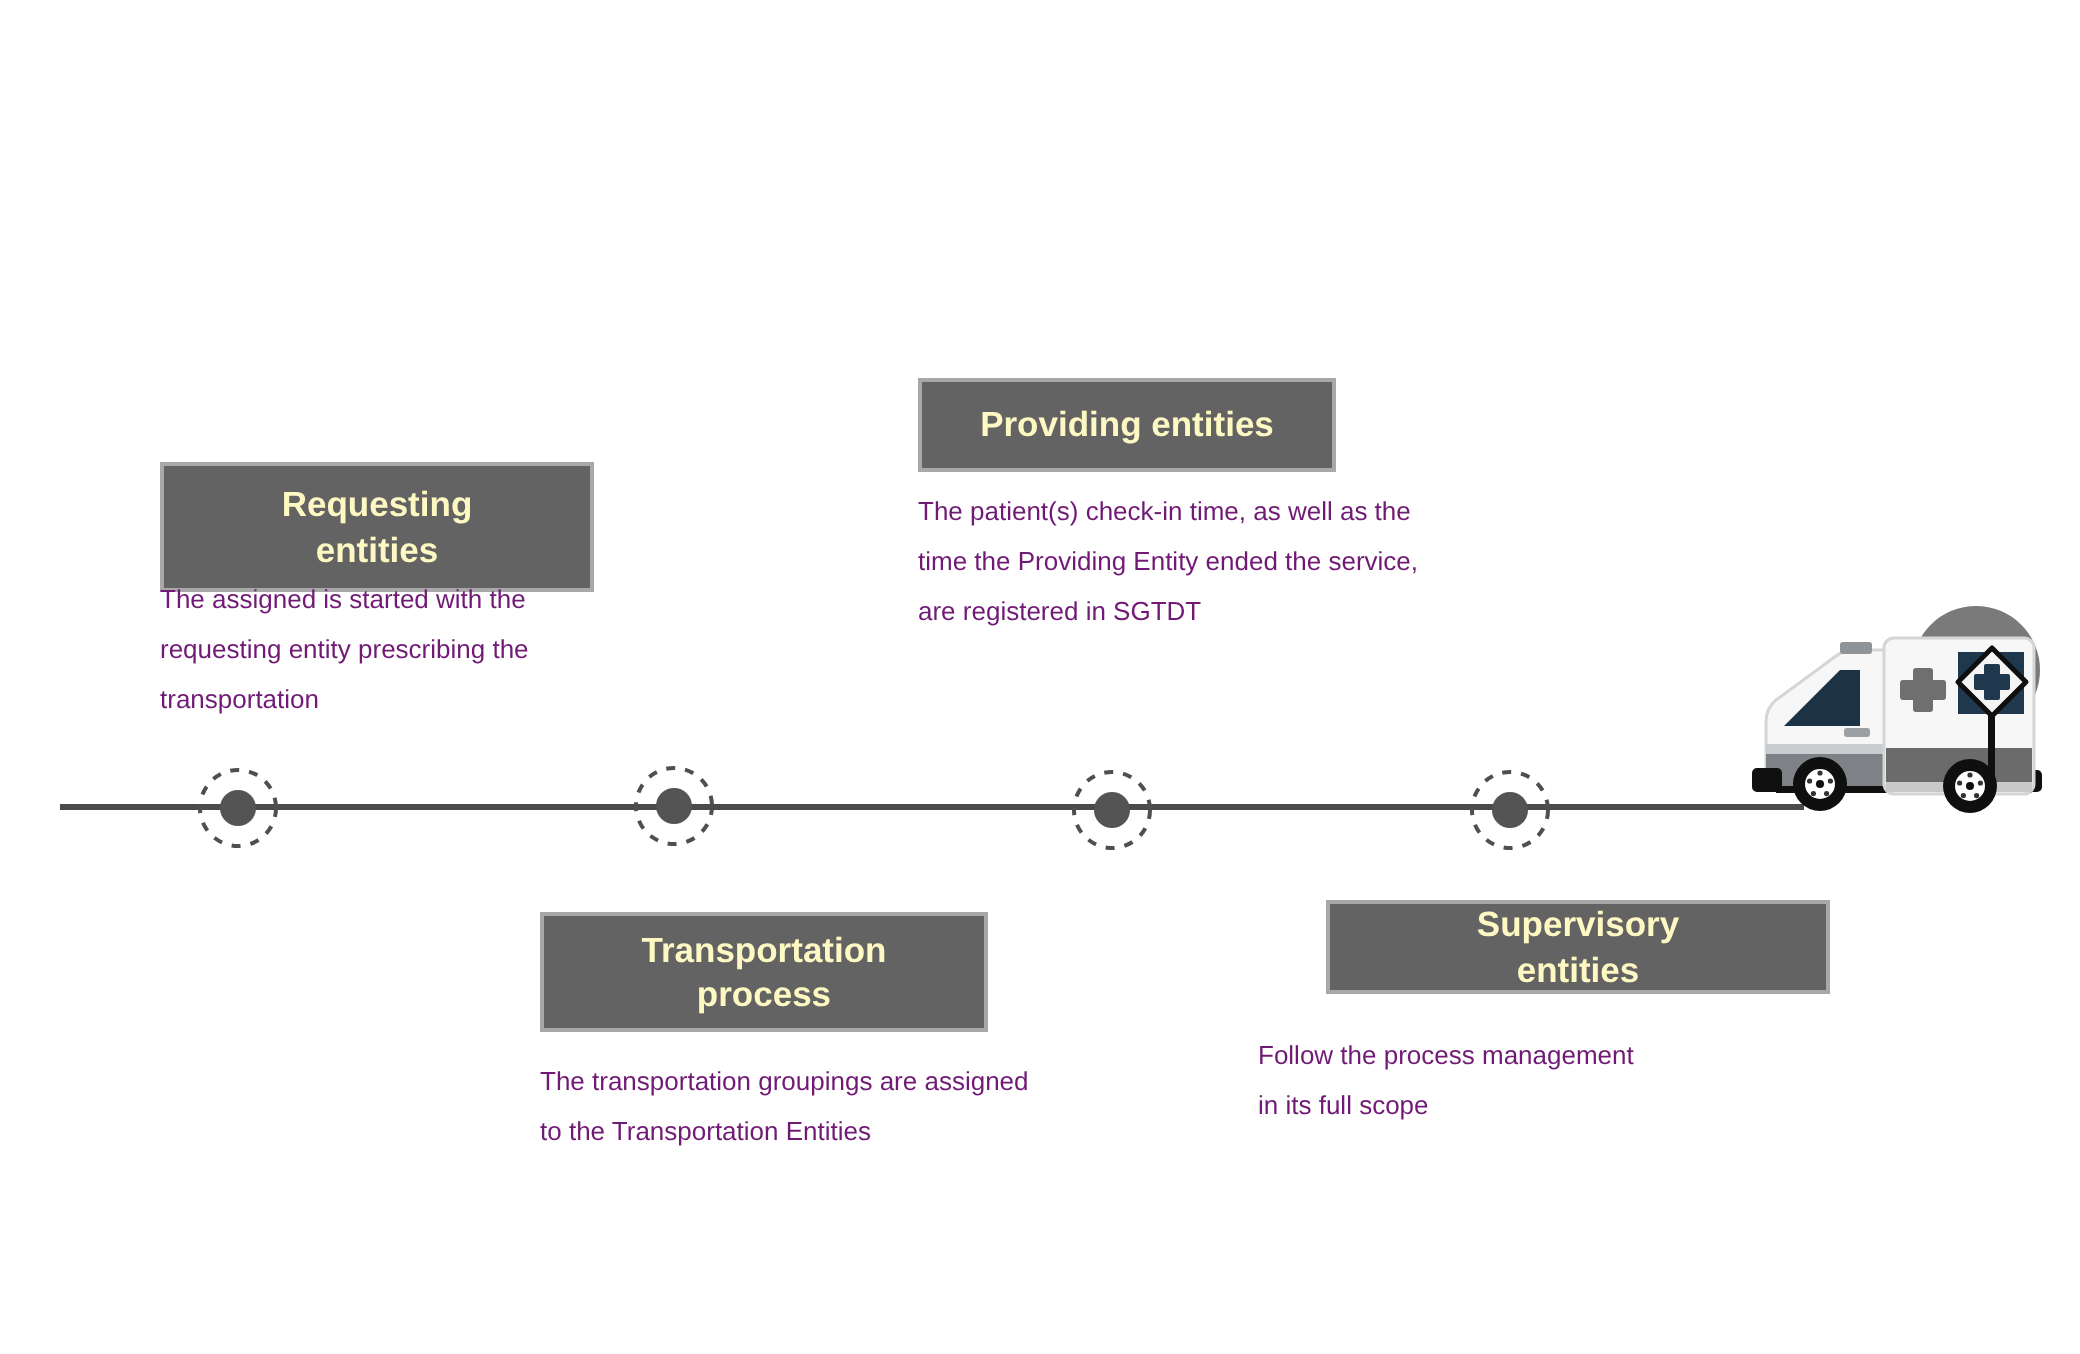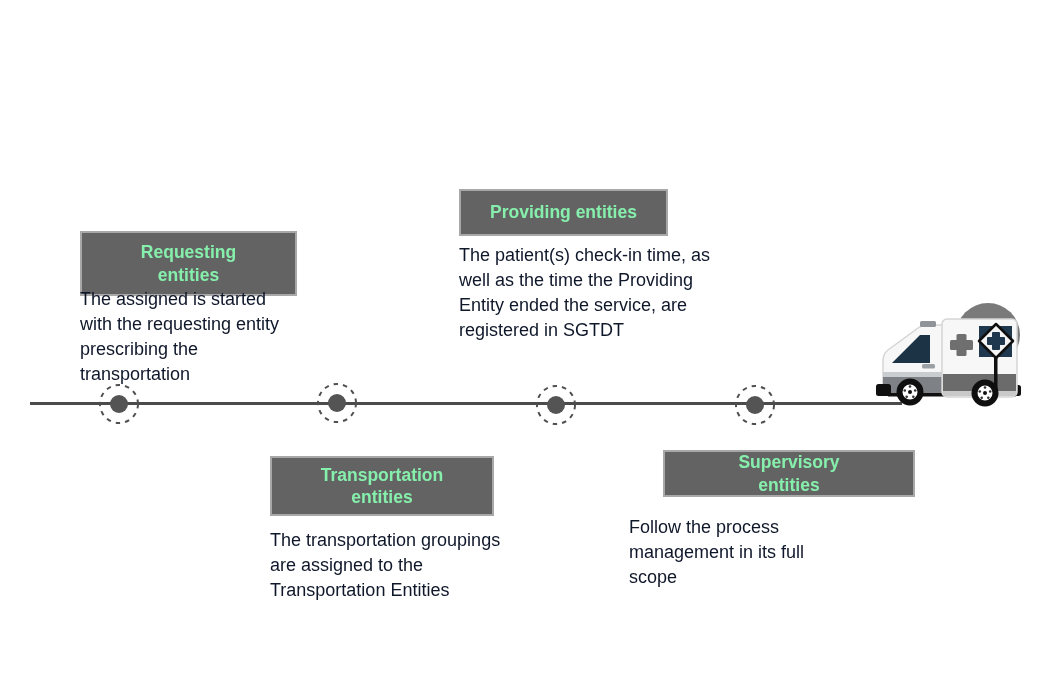--- a/index.html
+++ b/index.html
@@ -45,31 +45,31 @@
   }
   .marker { position:absolute; width:44px; height:44px; }
   .marker.m1 { left:97px;  top:382px; }
   .marker.m2 { left:315px; top:381px; }
   .marker.m3 { left:534px; top:383px; }
   .marker.m4 { left:733px; top:383px; }
 
   
   .stage-box {
     position:absolute; background:#636363; border:2px solid #a8a8a8;
-    color:#86efac; font-weight:bold; font-size:17.5px; line-height:1.28;
+    color:#fef9c3; font-weight:bold; font-size:17.5px; line-height:1.28;
     display:flex; align-items:center; justify-content:center; text-align:center;
     white-space:pre-line;
   }
   .box-requesting     { left:80px;  top:231px; width:217px; height:65px; }
   .box-transportation { left:270px; top:456px; width:224px; height:60px; }
   .box-providing      { left:459px; top:189px; width:209px; height:47px; }
   .box-supervisory    { left:663px; top:450px; width:252px; height:47px; }
 
   .stage-desc {
-    position:absolute; color:#0f172a; font-size:18px; line-height:25px;
+    position:absolute; color:#701a75; font-size:13px; line-height:25px;
   }
   .desc-requesting     { left:80px;  top:287px; width:222px; }
   .desc-transportation { left:270px; top:528px; width:246px; }
   .desc-providing      { left:459px; top:243px; width:260px; }
   .desc-supervisory    { left:629px; top:515px; width:190px; }
 
   
   .ambulance { position:absolute; left:872px; top:295px; width:152px; height:116px; }
 </style>
 </head>
@@ -101,21 +101,21 @@
   <div class="marker m4">
     <svg width="44" height="44" viewBox="0 0 44 44">
       <circle cx="22" cy="22" r="19" fill="none" stroke="#4f4f4f" stroke-width="2" stroke-dasharray="4.5 5"></circle>
       <circle cx="22" cy="22" r="9" fill="#545454"></circle>
     </svg>
   </div>
 
   <div class="stage-box box-requesting">Requesting
 entities</div>
   <div class="stage-box box-transportation">Transportation
-entities</div>
+process</div>
   <div class="stage-box box-providing">Providing entities</div>
   <div class="stage-box box-supervisory">Supervisory
 entities</div>
 
   <div class="stage-desc desc-requesting">The assigned is started with the requesting entity prescribing the transportation</div>
   <div class="stage-desc desc-transportation">The transportation groupings are assigned to the Transportation Entities</div>
   <div class="stage-desc desc-providing">The patient(s) check-in time, as well as the time the Providing Entity ended the service, are registered in SGTDT</div>
   <div class="stage-desc desc-supervisory">Follow the process management in its full scope</div>
 
   <div class="ambulance">

